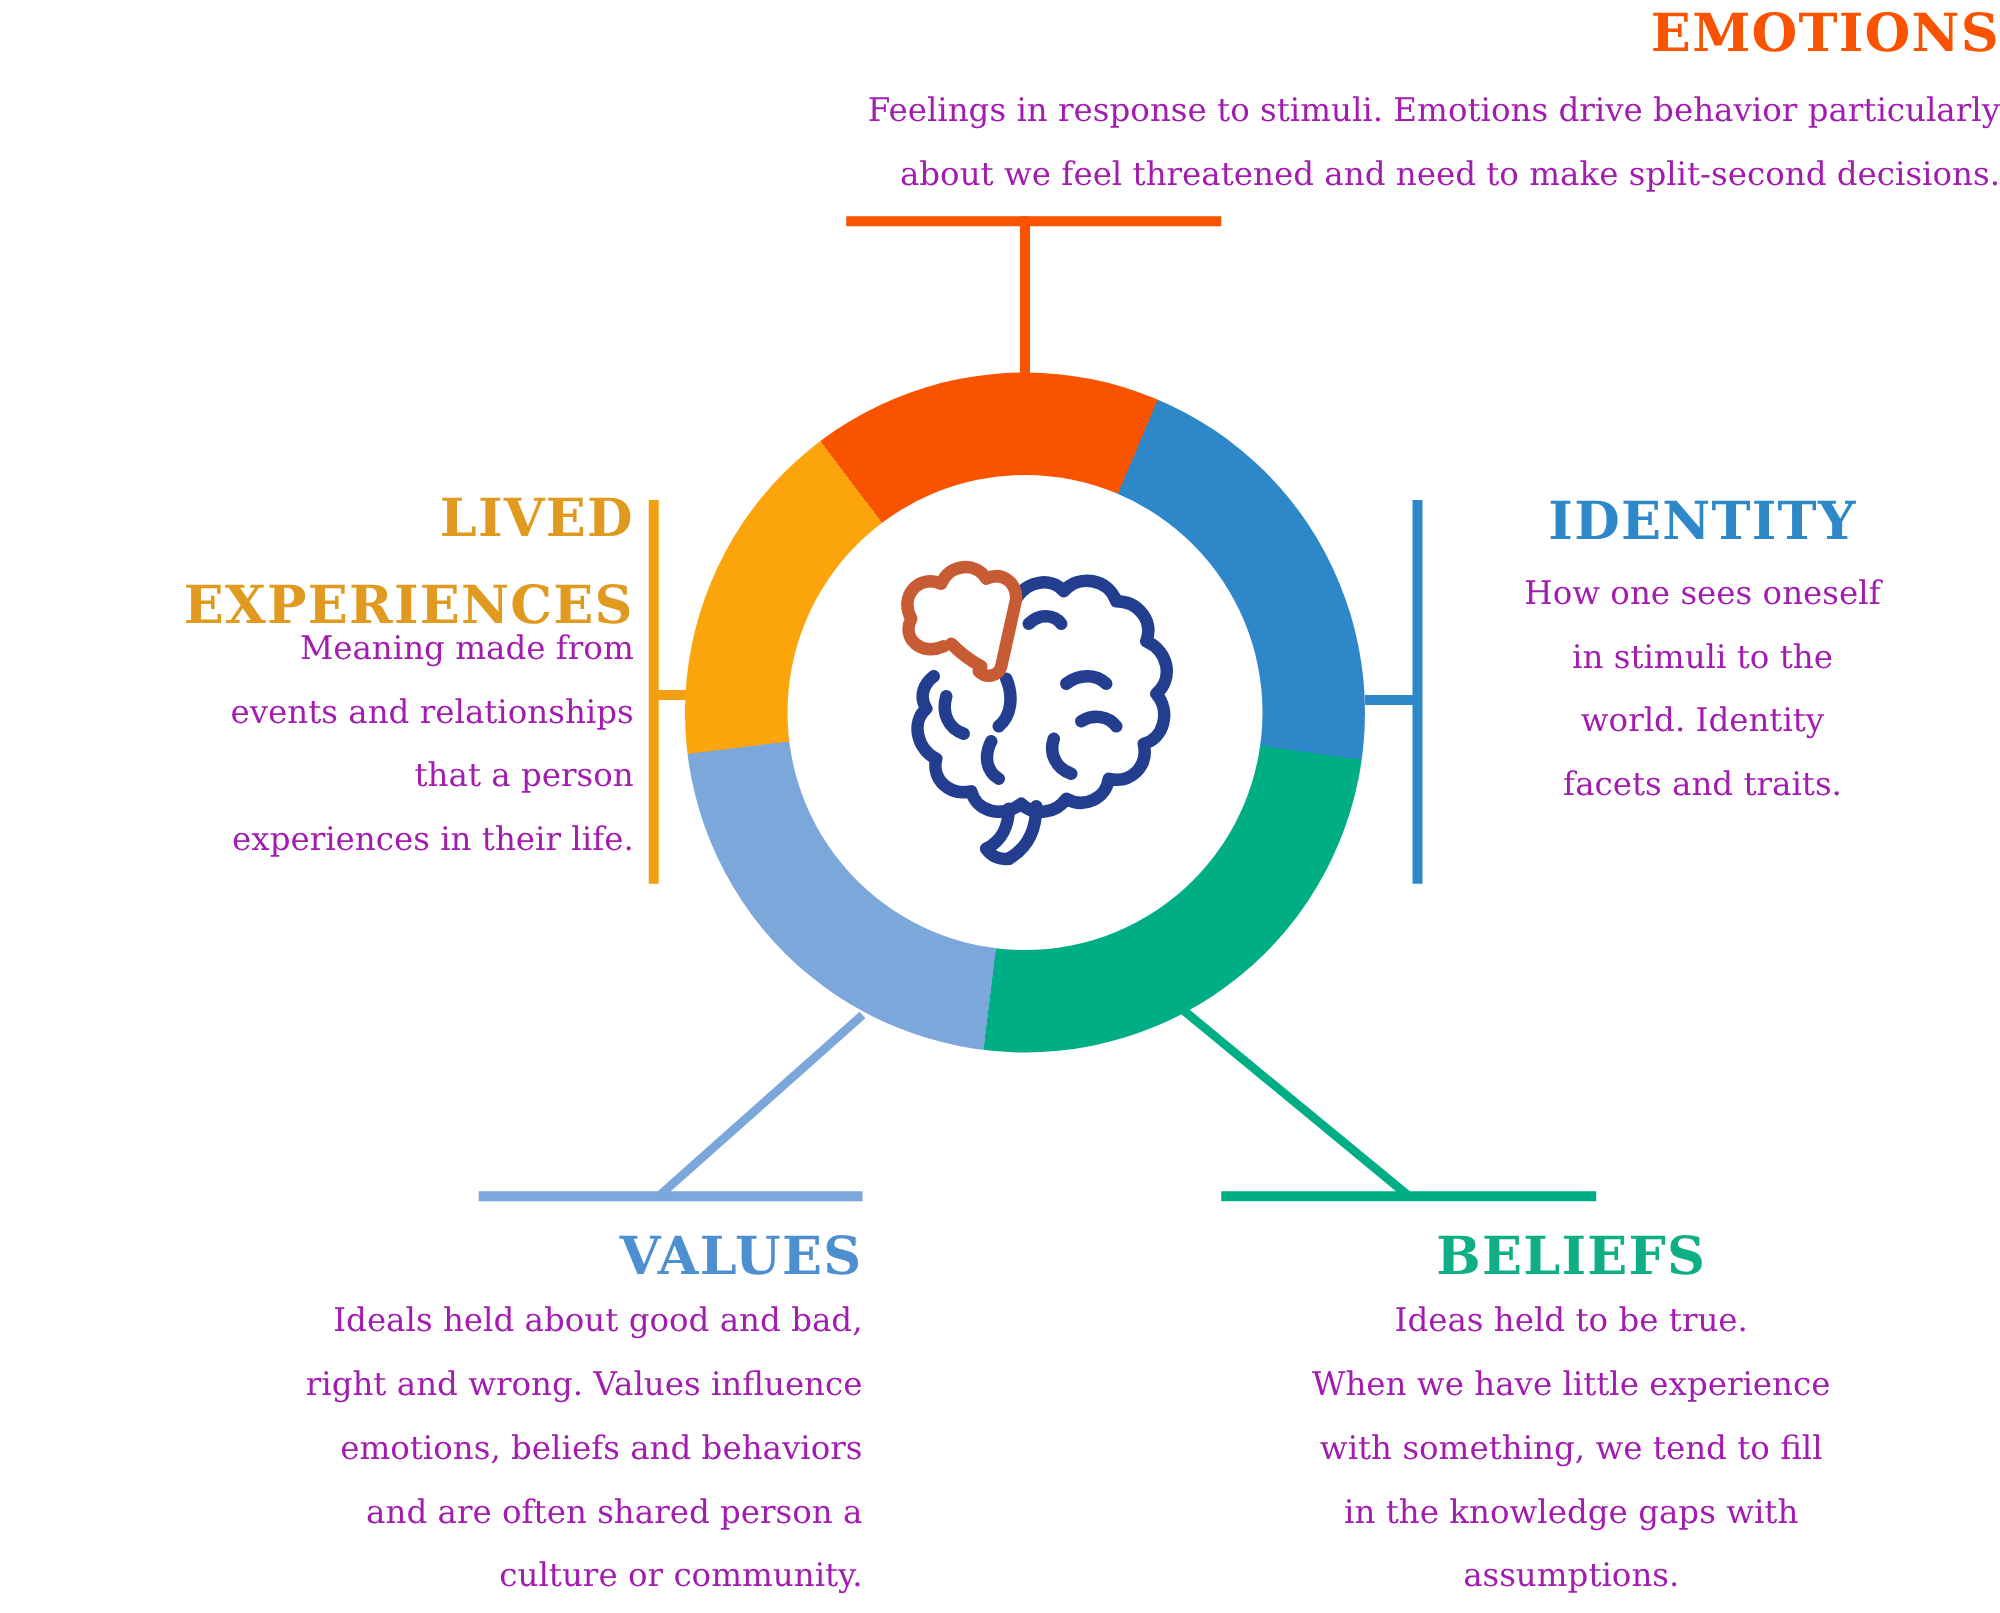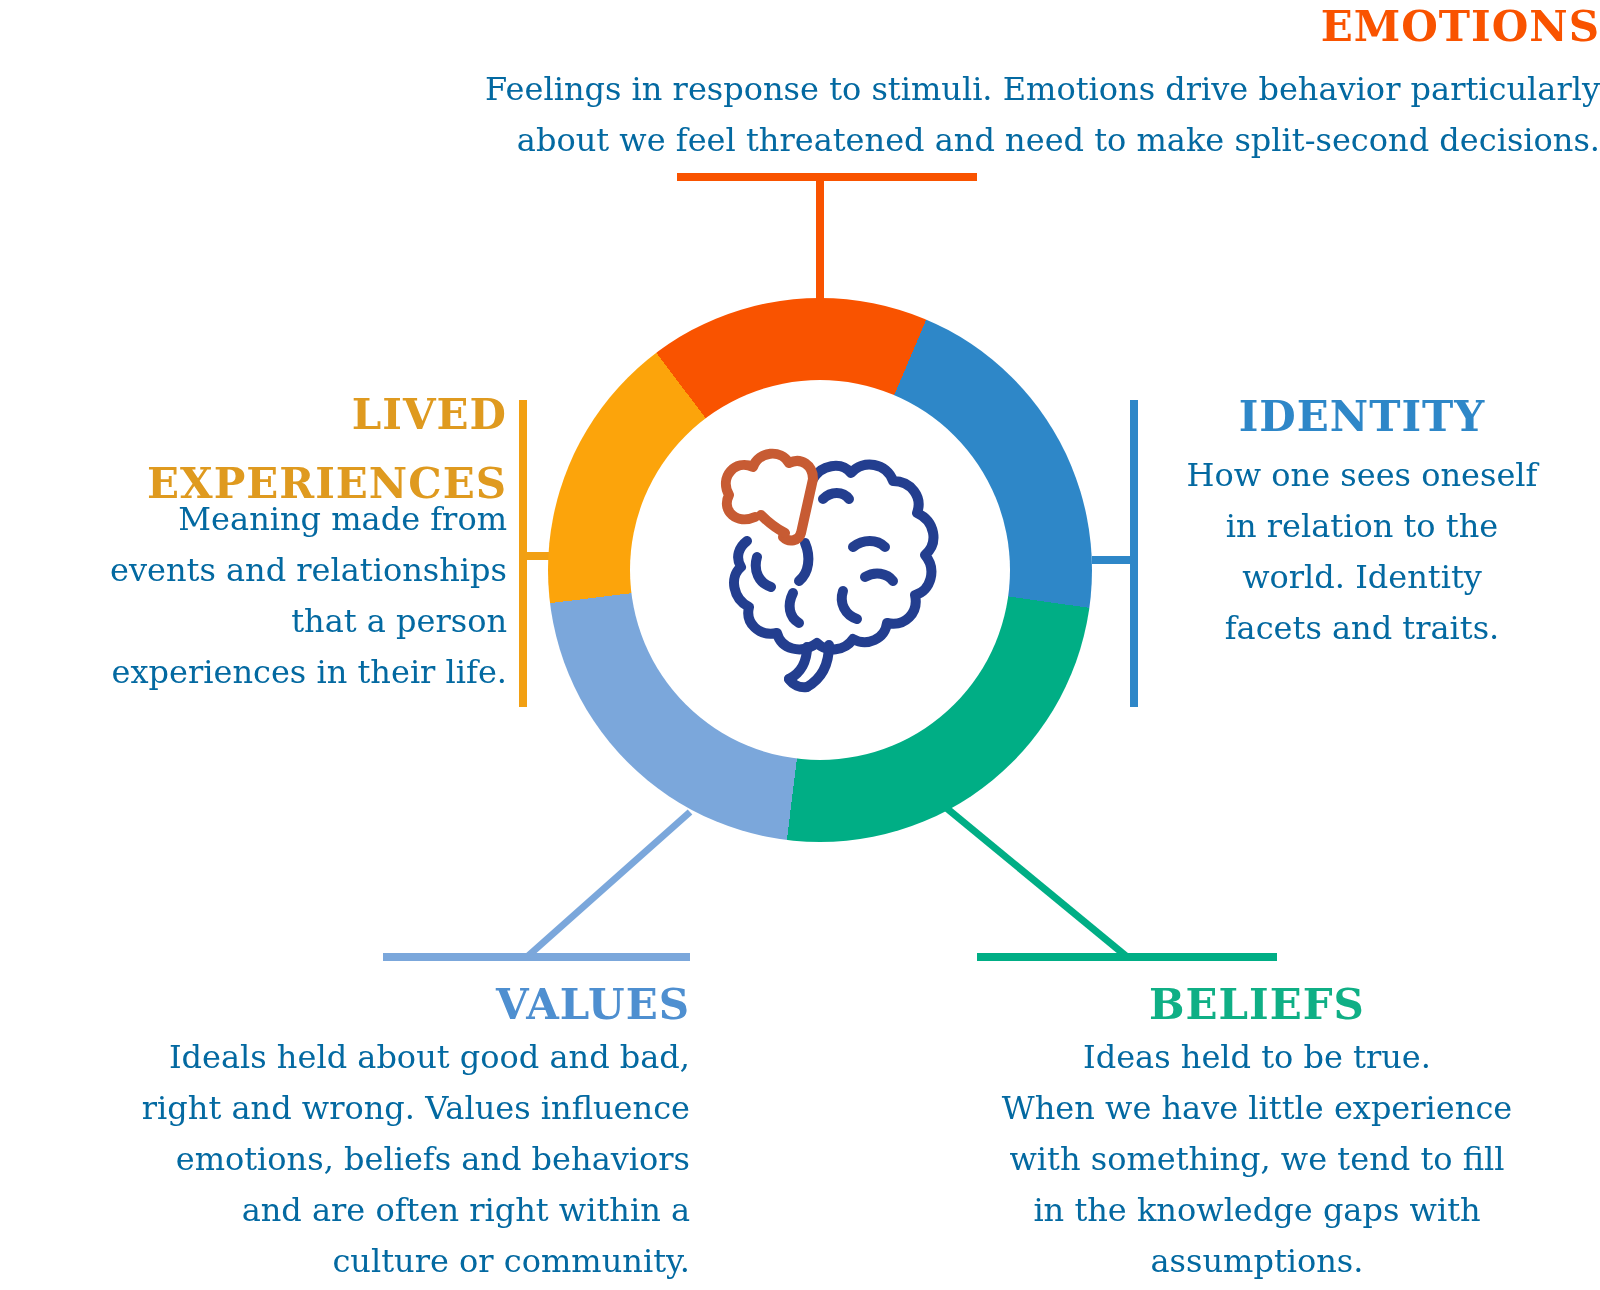--- a/index.html
+++ b/index.html
@@ -8,21 +8,21 @@
     width:1600px;height:1290px;
     overflow:hidden;
     background:#ffffff;
     font-family:"DejaVu Serif", serif;
   }
   .abs{position:absolute;}
   .title{
     font-size:42px;line-height:45px;font-weight:bold;letter-spacing:1px;
   }
   .body-text{
-    font-size:32px;line-height:51px;color:#0369a1;
+    font-size:26px;line-height:51px;color:#a21caf;
   }
   .body-text span{display:block;}
   .right{text-align:right;}
   .left{text-align:center;}
   .center{text-align:right;}
   .hline,.vline{position:absolute;}
   
   .wheel{
     position:absolute;left:548px;top:298px;width:544px;height:544px;
     border-radius:50%;
@@ -56,33 +56,33 @@
     <span>events and relationships</span>
     <span>that a person</span>
     <span>experiences in their life.</span>
   </div>
   <div class="vline" style="left: 519px; top: 400px; width: 8px; height: 307px; background: rgb(242, 160, 19);"></div>
   <div class="hline" style="left: 525px; top: 552px; width: 26px; height: 8px; background: rgb(242, 160, 19);"></div>
 
   <div class="abs title left" style="left: 1152px; width: 420px; top: 394px; color: rgb(46, 135, 200);">IDENTITY</div>
   <div class="abs body-text left" style="left:1152px;width:420px;top:450px;">
     <span>How one sees oneself</span>
-    <span>in relation to the</span>
+    <span>in stimuli to the</span>
     <span>world. Identity</span>
     <span>facets and traits.</span>
   </div>
   <div class="vline" style="left: 1130px; top: 400px; width: 8px; height: 307px; background: rgb(46, 135, 200);"></div>
   <div class="hline" style="left: 1092px; top: 556px; width: 40px; height: 8px; background: rgb(46, 135, 200);"></div>
 
   <div class="abs title right" style="left: 30px; width: 660px; top: 982px; color: rgb(78, 143, 208);">VALUES</div>
   <div class="abs body-text right" style="left:30px;width:660px;top:1032px;">
     <span>Ideals held about good and bad,</span>
     <span>right and wrong. Values influence</span>
     <span>emotions, beliefs and behaviors</span>
-    <span>and are often right within a</span>
+    <span>and are often shared person a</span>
     <span>culture or community.</span>
   </div>
   <div class="hline" style="left: 383px; top: 953px; width: 307px; height: 8px; background: rgb(123, 167, 219);"></div>
 
   <div class="abs title left" style="left: 977px; width: 560px; top: 982px; color: rgb(15, 175, 133);">BELIEFS</div>
   <div class="abs body-text left" style="left:977px;width:560px;top:1032px;">
     <span>Ideas held to be true.</span>
     <span>When we have little experience</span>
     <span>with something, we tend to fill</span>
     <span>in the knowledge gaps with</span>

